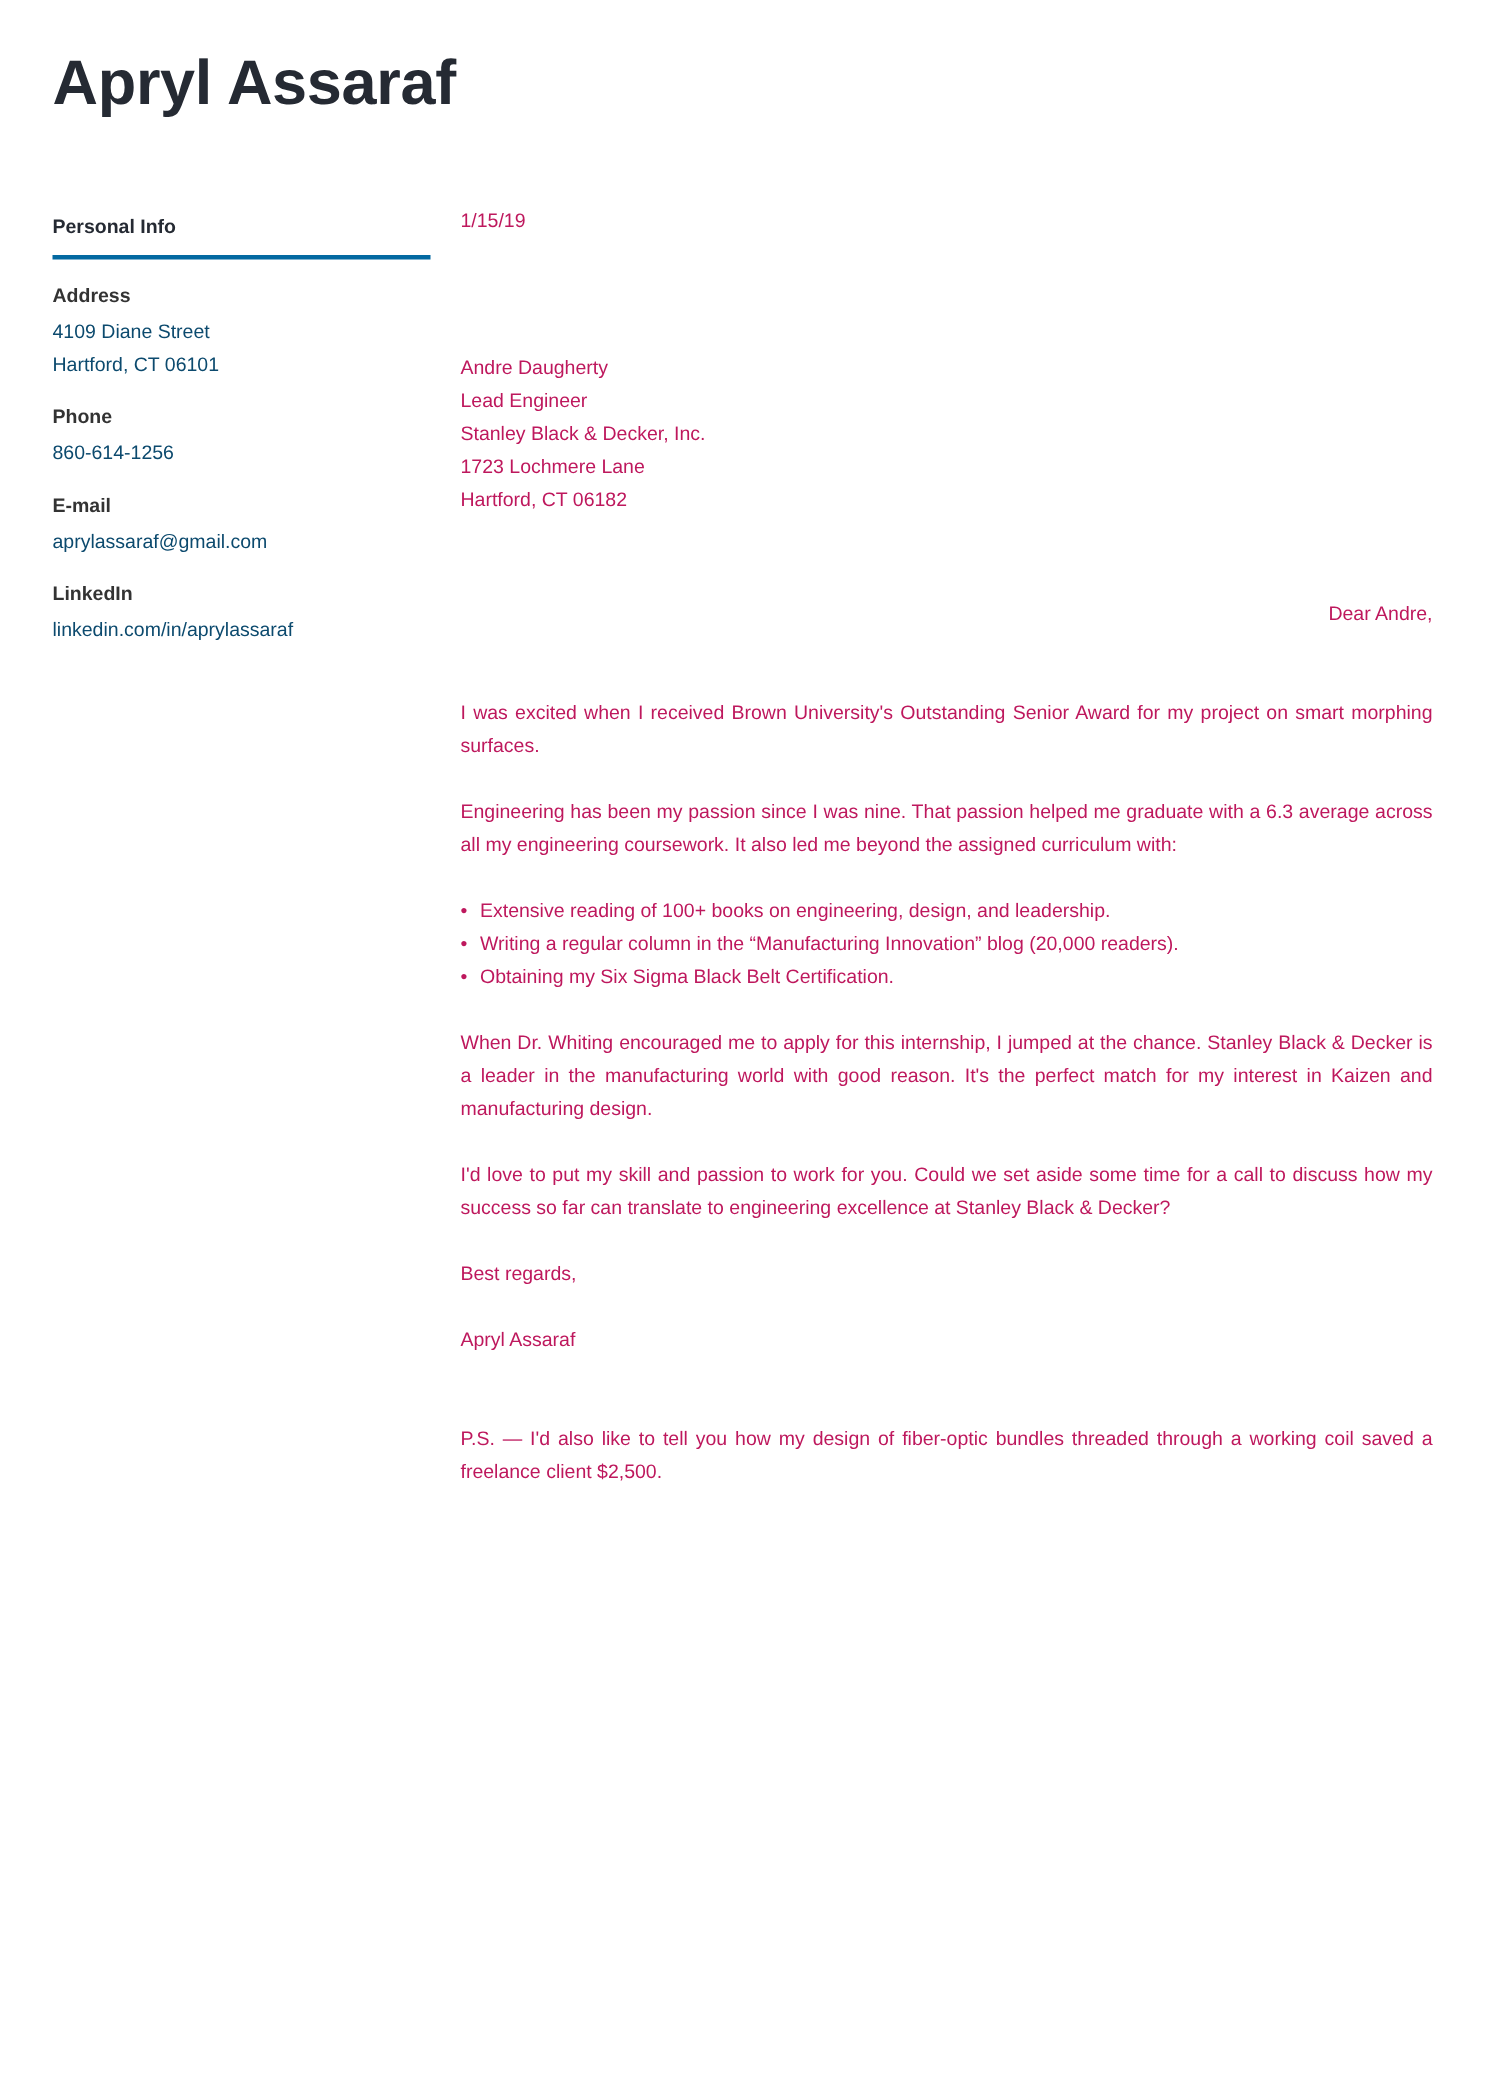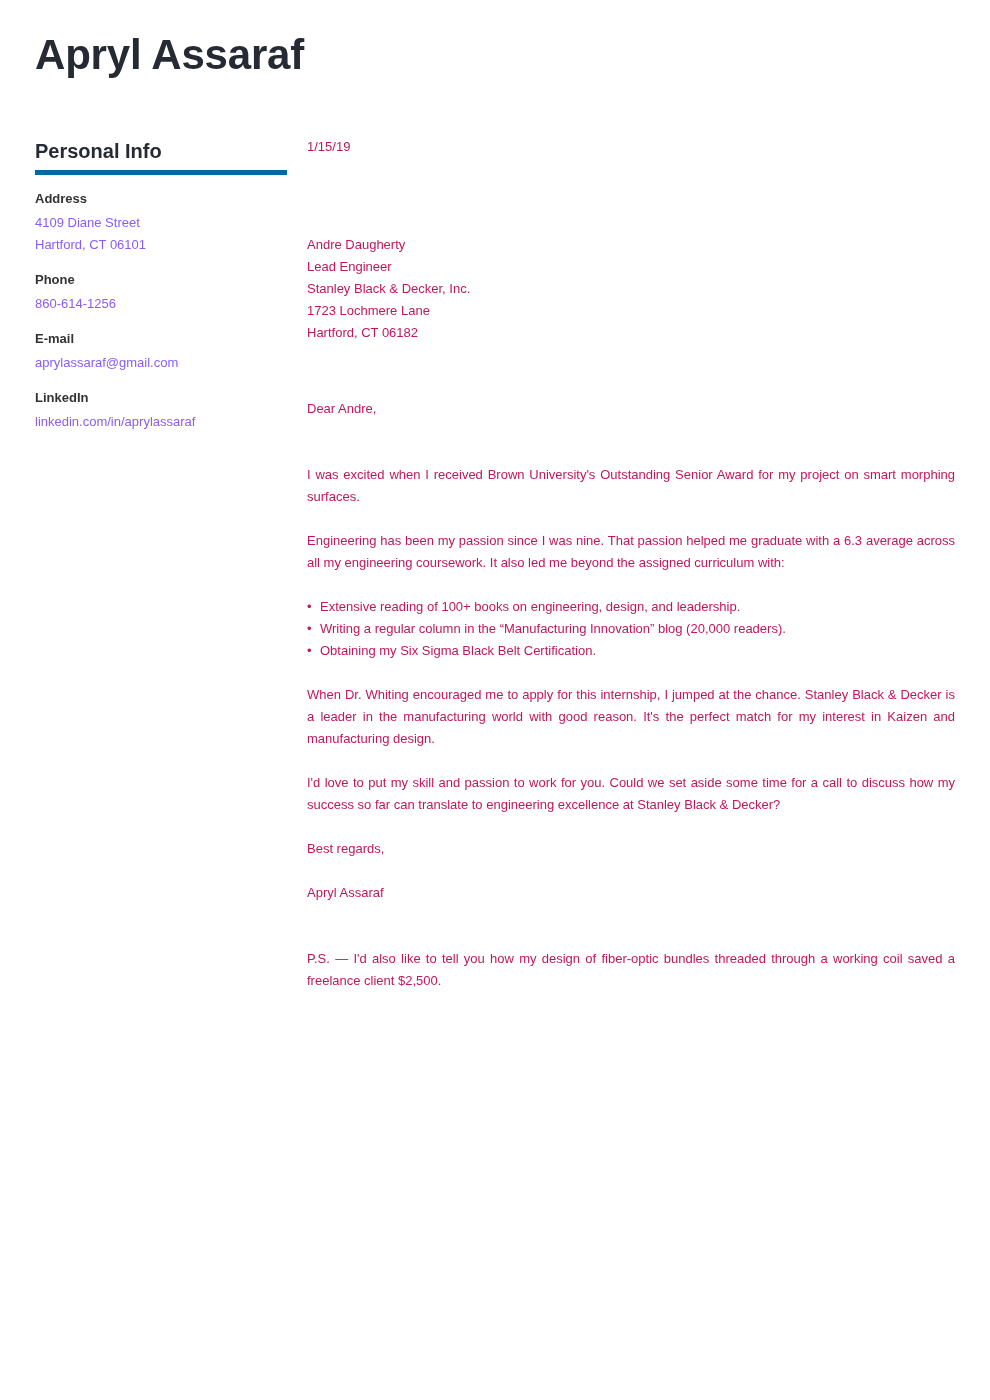--- a/index.html
+++ b/index.html
@@ -11,36 +11,36 @@
   .name {
     font-size: 42px; font-weight: bold; color: #252a33; margin: 0;
     line-height: 50px; letter-spacing: -0.2px;
   }
   .title {
     font-size: 22px; font-style: italic; color: #2b2f36; margin: 8px 0 0 0;
     line-height: 28px;
   }
   .sidebar { position: absolute; left: 35px; top: 137px; width: 252px; }
   .section-title {
-    font-size: 20px; font-weight: bold; color: #252a33;
-    padding-bottom: 5px; border-bottom: 5px solid #0369a1; line-height: 28px;
+    font-size: 13px; font-weight: bold; color: #252a33;
+    padding-bottom: 5px; border-bottom: 3px solid #0369a1; line-height: 28px;
   }
   .info-group { margin-top: 12px; }
   .info-label { font-size: 13px; font-weight: bold; color: #333; line-height: 16px; margin-bottom: 5px; margin-top: 16px; }
-  .info-value { font-size: 13px; color: #8b5cf6; line-height: 22px; }
+  .info-value { font-size: 13px; color: #0c4a6e; line-height: 22px; }
   .info-group + .info-group { margin-top: 8px; }
 
   .letter {
     position: absolute; left: 307px; top: 136px; width: 648px;
     font-size: 13px; color: #be185d; line-height: 22px;
   }
   .letter p { margin: 0; }
   .date { margin-bottom: 76px !important; }
   .recipient { margin-bottom: 54px !important; }
-  .salutation { margin-bottom: 44px !important; }
+  .salutation { margin-bottom: 44px !important; text-align: right; }
   .para { text-align: justify; margin-bottom: 22px !important; }
   ul.bullets { list-style: none; margin: 0 0 22px 0; padding: 0; }
   ul.bullets li { position: relative; padding-left: 13px; line-height: 22px; }
   ul.bullets li .dot { position: absolute; left: 0; top: 0; }
   .closing { margin-top: 22px !important; margin-bottom: 22px !important; }
   .signature { margin-bottom: 44px !important; }
   .ps { text-align: justify; }
 </style>
 </head>
 <body>

